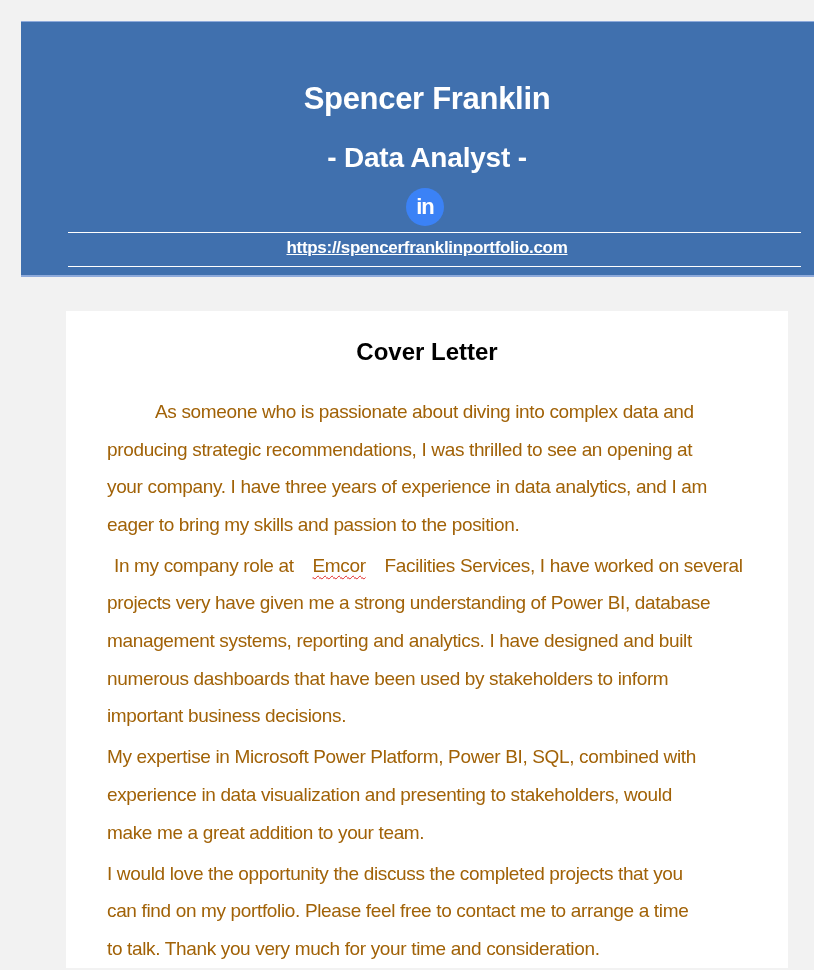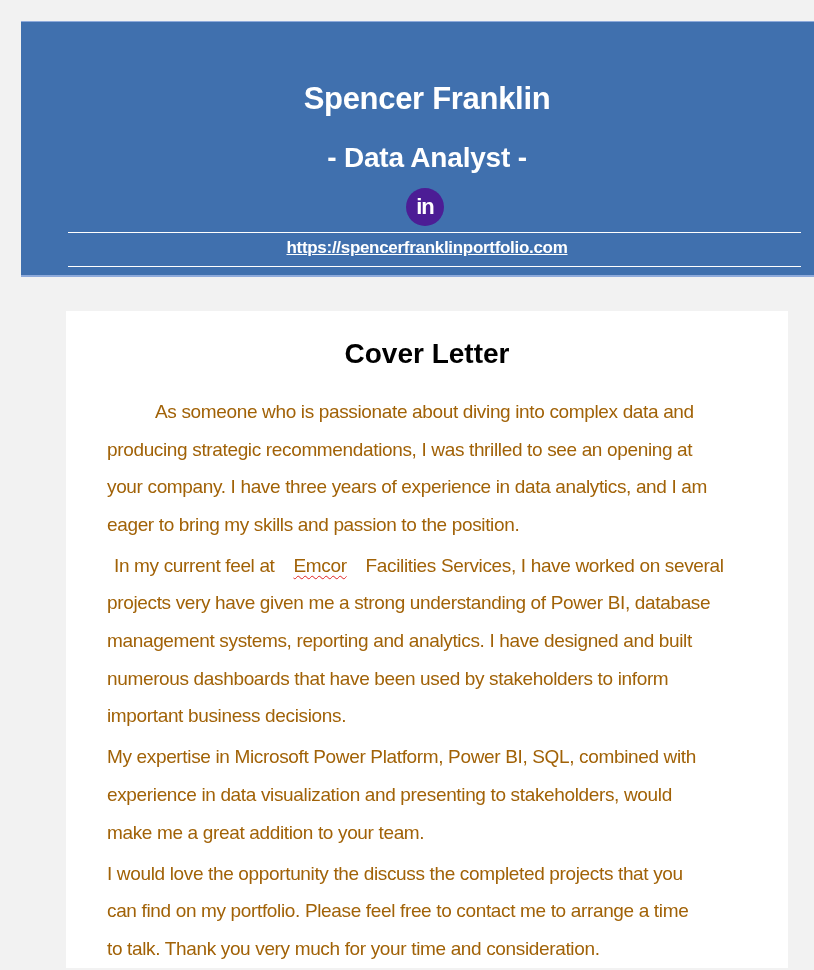--- a/index.html
+++ b/index.html
@@ -25,21 +25,21 @@
     position: absolute; left: 0; right: 0; top: 52px;
     font-size: 31px; font-weight: bold; letter-spacing: -0.3px;
   }
   .role {
     position: absolute; left: 0; right: 0; top: 113px;
     font-size: 28px; font-weight: bold; letter-spacing: -0.2px;
   }
   .linkedin {
     position: absolute; left: 378px; top: 159px;
     width: 38px; height: 38px; border-radius: 50%;
-    background: #4c1d95;
+    background: #3b82f6;
     color: #fff; font-weight: bold; font-size: 22px;
     line-height: 38px; text-align: center; letter-spacing: -1px;
     cursor: pointer;
   }
   .rule {
     position: absolute; left: 40px; width: 733px; height: 1px; background: #ffffff;
   }
   .rule.top { top: 203px; }
   .rule.bottom { top: 237px; }
   .url {
@@ -47,21 +47,21 @@
     font-size: 17px; font-weight: bold; color: #fff;
     text-decoration: underline; letter-spacing: -0.3px;
     cursor: pointer;
   }
   .card {
     position: absolute; left: 45px; top: 290px; width: 722px; height: 657px;
     background: #ffffff;
   }
   .title {
     position: absolute; left: 0; right: 0; top: 20px;
-    text-align: center; font-size: 28px; font-weight: bold; color: #000;
+    text-align: center; font-size: 24px; font-weight: bold; color: #000;
   }
   .body {
     position: absolute; left: 20px; top: 72px; width: 690px;
     font-size: 19px; color: #a16207; line-height: 30.6px; letter-spacing: -0.35px;
   }
   .para { margin-bottom: 10.5px; white-space: nowrap; }
   .para .ln { display: block; }
   .para.indent .ln:first-child { text-indent: 48px; }
   .squiggle {
     text-decoration: underline wavy #e02020;
@@ -88,21 +88,21 @@
 <main class="card">
   <h1 class="title">Cover Letter</h1>
   <div class="body">
     <p class="para indent">
       <span class="ln">As someone who is passionate about diving into complex data and</span>
       <span class="ln">producing strategic recommendations, I was thrilled to see an opening at</span>
       <span class="ln">your company. I have three years of experience in data analytics, and I am</span>
       <span class="ln">eager to bring my skills and passion to the position.</span>
     </p>
     <p class="para">
-      <span class="ln"><span>In my current feel at </span><span class="squiggle">Emcor</span><span> Facilities Services, I have worked on several</span></span>
+      <span class="ln"><span>In my company role at </span><span class="squiggle">Emcor</span><span> Facilities Services, I have worked on several</span></span>
       <span class="ln">projects very have given me a strong understanding of Power BI, database</span>
       <span class="ln">management systems, reporting and analytics. I have designed and built</span>
       <span class="ln">numerous dashboards that have been used by stakeholders to inform</span>
       <span class="ln">important business decisions.</span>
     </p>
     <p class="para">
       <span class="ln">My expertise in Microsoft Power Platform, Power BI, SQL, combined with</span>
       <span class="ln">experience in data visualization and presenting to stakeholders, would</span>
       <span class="ln">make me a great addition to your team.</span>
     </p>

